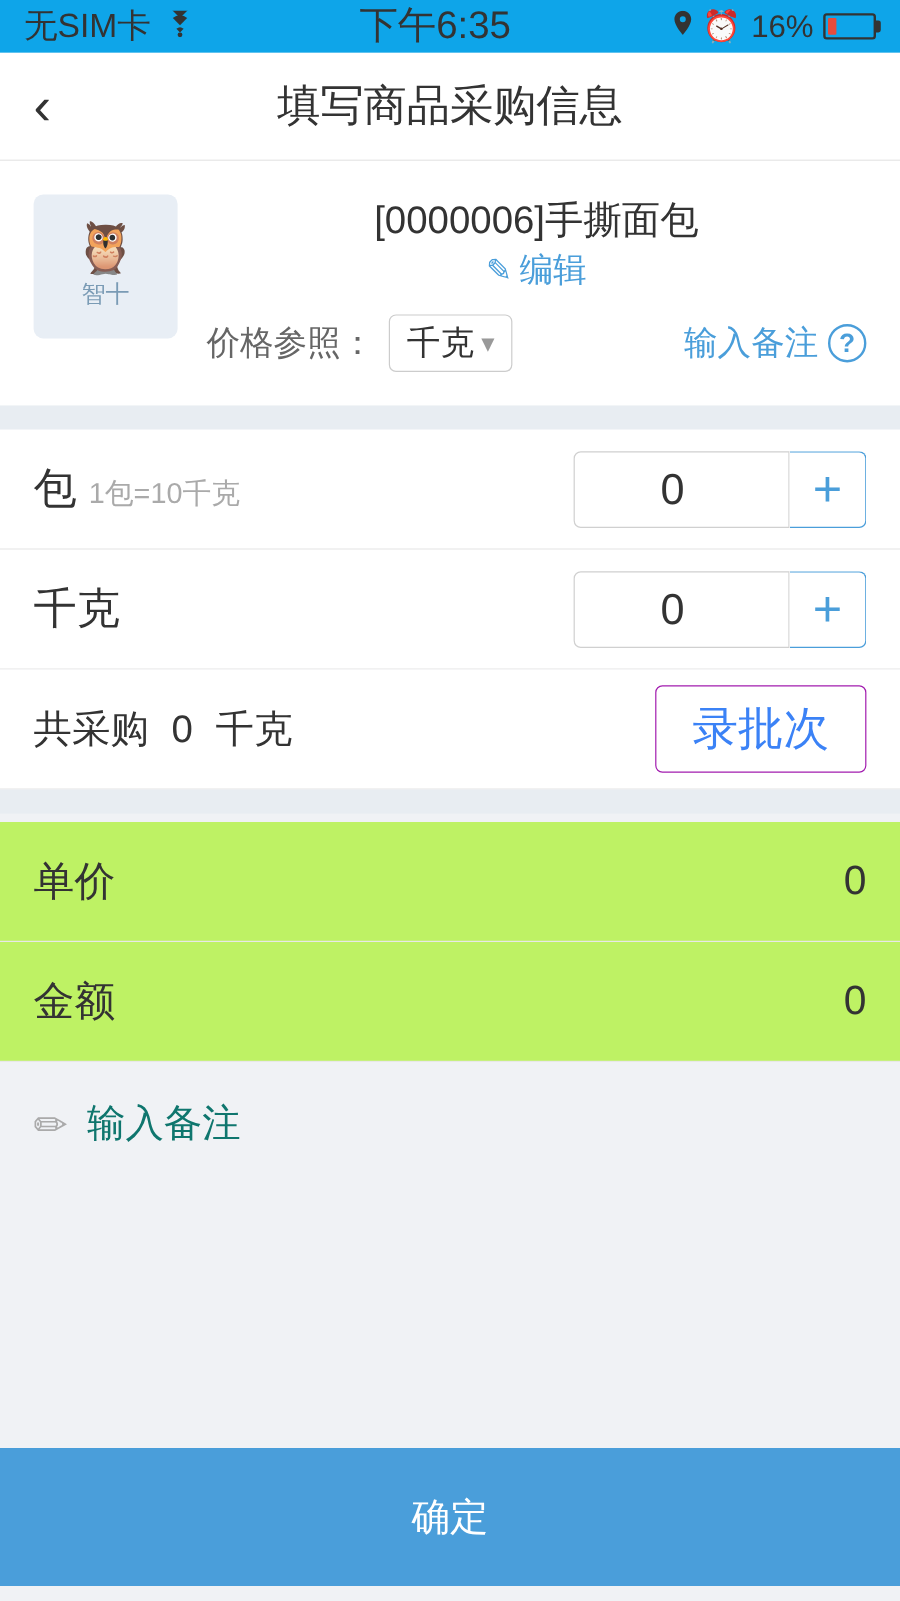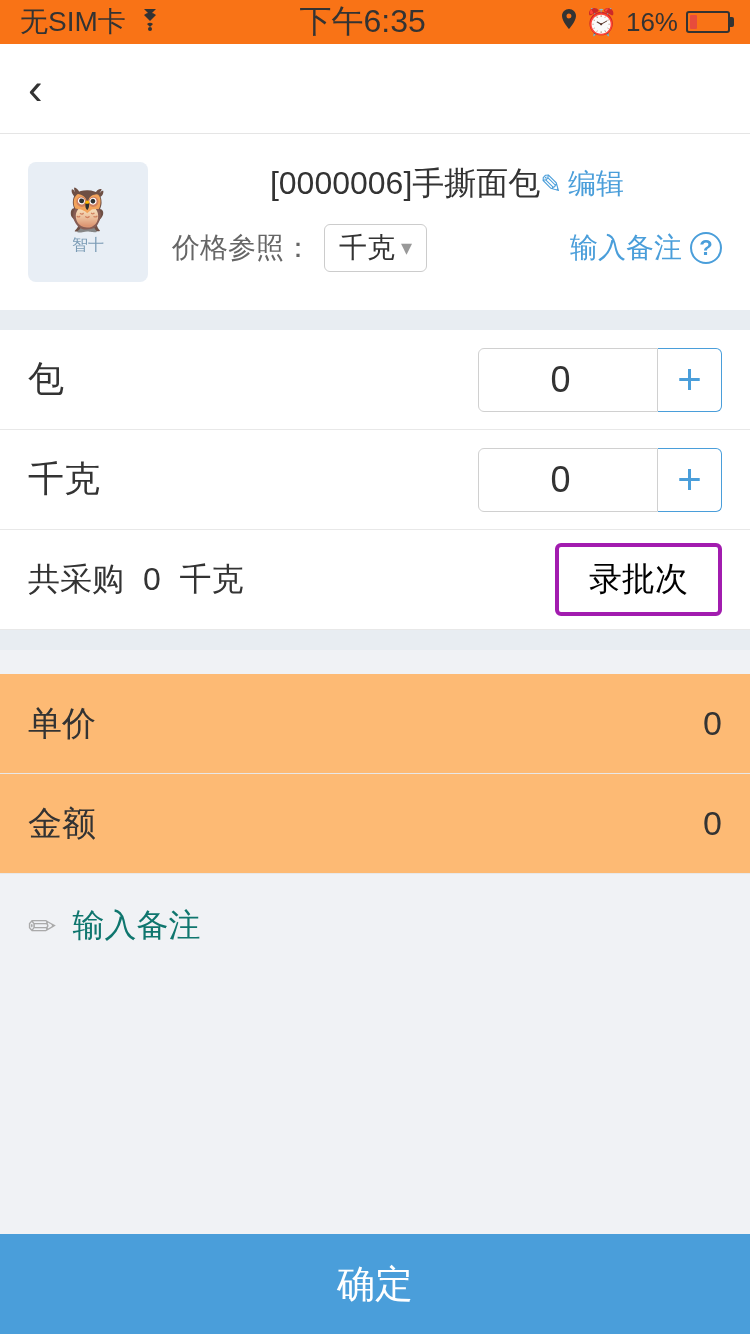--- a/index.html
+++ b/index.html
@@ -10,21 +10,21 @@
       font-family: -apple-system, "PingFang SC", "Helvetica Neue", Arial, sans-serif;
       background: #f0f2f5;
       font-size: 32px;
       color: #333;
     }
 
     
     .status-bar {
       width: 100%;
       height: 44px;
-      background: #f97316;
+      background: #0ea5e9;
       display: flex;
       align-items: center;
       justify-content: space-between;
       padding: 0 20px;
       font-size: 28px;
       font-weight: 500;
     }
     .status-left {
       display: flex;
       align-items: center;
@@ -119,31 +119,32 @@
       flex-direction: column;
       align-items: center;
       justify-content: center;
       color: #7a9bb5;
     }
     .owl-icon {
       font-size: 42px;
       line-height: 1;
     }
     .brand-text {
-      font-size: 16px;
+      font-size: 20px;
       color: #7a9bb5;
       margin-top: 4px;
     }
     .product-info {
       flex: 1;
     }
     .product-name-row {
       display: flex;
       align-items: center;
-      justify-content: center;
+      justify-content: space-between;
+      flex-direction: column;
     }
     .product-name {
       font-size: 32px;
       color: #333;
       font-weight: 500;
     }
     .edit-link {
       color: #4a9eda;
       font-size: 28px;
       display: flex;
@@ -271,33 +272,33 @@
       padding: 0 28px;
       height: 100px;
       background: #fff;
       border-bottom: 1px solid #e8e8e8;
     }
     .summary-text {
       font-size: 32px;
       color: #333;
     }
     .record-batch-btn {
-      border: 4px solid #a21caf;
+      border: 1px solid #a21caf;
       border-radius: 6px;
       padding: 10px 30px;
-      font-size: 33px;
-      color: #000000;
+      font-size: 38px;
+      color: #3b82f6;
       background: #fff;
       cursor: pointer;
     }
 
     
     .price-section {
-      background: #fdba74;
-      margin-top: 24px;
+      background: #bef264;
+      margin-top: 7px;
     }
     .price-row {
       display: flex;
       align-items: center;
       justify-content: space-between;
       padding: 0 28px;
       height: 100px;
       border-bottom: 1px solid #e8e8e8;
     }
     .price-label {
@@ -330,32 +331,32 @@
     
     .content-spacer {
       flex: 1;
       background: #f0f2f5;
       min-height: 280px;
     }
 
     
     .confirm-btn {
       width: 100%;
-      height: 100px;
+      height: 115px;
       background: #4a9eda;
       color: #fff;
-      font-size: 38px;
+      font-size: 32px;
       font-weight: 500;
       border: none;
       cursor: pointer;
       display: flex;
       align-items: center;
       justify-content: center;
       position: fixed;
-      bottom: 0;
+      bottom: 12px;
       left: 0;
     }
 
     .content-wrapper {
       padding-bottom: 100px;
     }
   </style>
 </head>
 <body>
 
@@ -385,20 +386,21 @@
       <span class="battery-icon">
         <span class="battery-body">
             <span class="battery-fill"></span>
           </span>
       </span>
     </div>
   </div>
 
   <div class="nav-bar">
     <span class="nav-back">‹</span>
+    <span class="nav-title">填写商品采购信息</span>
   </div>
 
   <div class="product-card">
     <div class="product-thumbnail">
       <div class="product-thumbnail-inner">
         <span class="owl-icon">🦉</span>
         <span class="brand-text">智十</span>
       </div>
     </div>
     <div class="product-info">
@@ -425,20 +427,21 @@
     </div>
   </div>
 
   <div class="section-divider"></div>
 
   <div class="quantity-section">
 
     <div class="quantity-row">
       <div class="quantity-label">
         <span class="quantity-label-main">包</span>
+        <span class="quantity-label-sub">1包=10千克</span>
       </div>
       <div class="quantity-input-group">
         <input class="quantity-input" type="number" value="0" style="">
         <div class="quantity-plus">+</div>
       </div>
     </div>
 
     <div class="quantity-row">
       <div class="quantity-label">
         <span class="quantity-label-main">千克</span>

